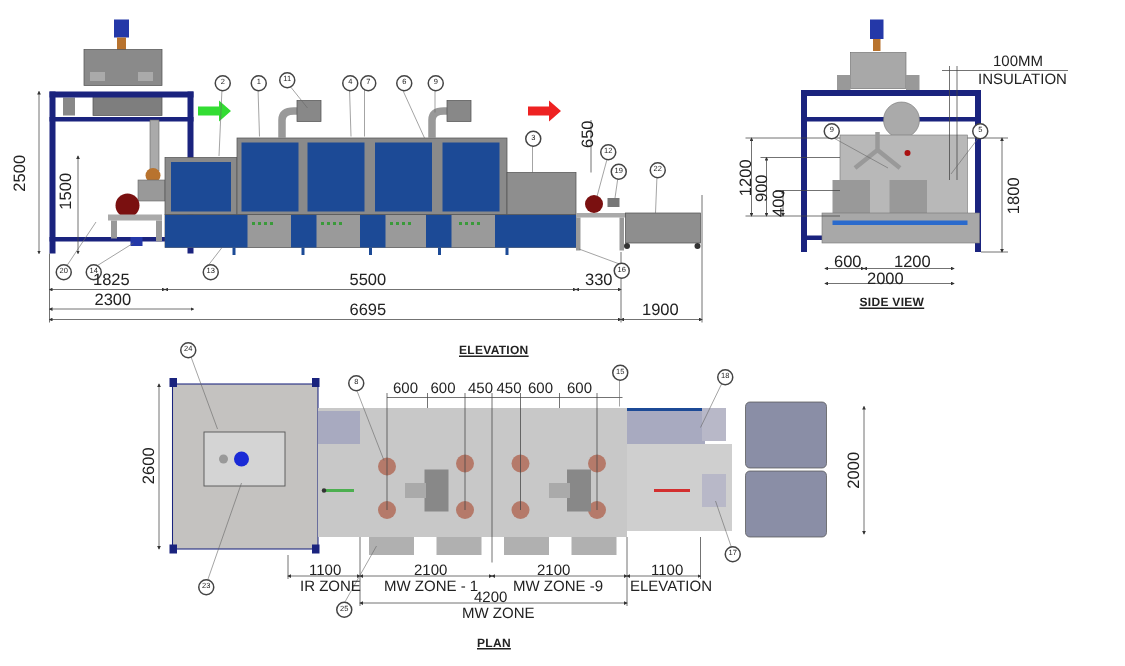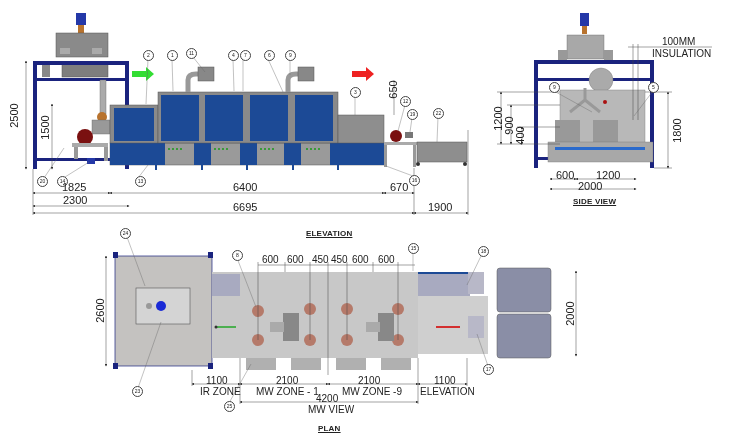--- a/index.html
+++ b/index.html
@@ -279,22 +279,22 @@
 <div class="balloon" style="left:433px;top:108px">22</div>
 <div class="balloon" style="left:37px;top:176px">20</div>
 <div class="balloon" style="left:57px;top:176px">14</div>
 <div class="balloon" style="left:135px;top:176px">13</div>
 <div class="balloon" style="left:409px;top:175px">16</div>
 
 <div class="dim v" style="left:-6px;top:110px;width:40px;text-align:center">2500</div>
 <div class="dim v" style="left:25px;top:122px;width:40px;text-align:center">1500</div>
 <div class="dim v" style="left:373px;top:84px;width:40px;text-align:center">650</div>
 <div class="dim" style="left:62px;top:182px">1825</div>
-<div class="dim" style="left:233px;top:182px">6400</div>
-<div class="dim" style="left:390px;top:182px">670</div>
+<div class="dim" style="left:233px;top:182px">5500</div>
+<div class="dim" style="left:390px;top:182px">330</div>
 <div class="dim" style="left:63px;top:195px">2300</div>
 <div class="dim" style="left:233px;top:202px">6695</div>
 <div class="dim" style="left:428px;top:202px">1900</div>
 <div class="title" style="left:306px;top:229px">ELEVATION</div>
 
 <div class="dim" style="left:662px;top:37px;font-size:10px">100MM</div>
 <div class="dim" style="left:652px;top:49px;font-size:10px">INSULATION</div>
 <div class="balloon" style="left:549px;top:82px">9</div>
 <div class="balloon" style="left:648px;top:82px">5</div>
 <div class="dim v" style="left:478px;top:113px;width:40px;text-align:center">1200</div>
@@ -326,15 +326,15 @@
 
 <div class="zone" style="left:206px;top:375px">1100</div>
 <div class="zone" style="left:200px;top:386px">IR ZONE</div>
 <div class="zone" style="left:276px;top:375px">2100</div>
 <div class="zone" style="left:256px;top:386px">MW ZONE - 1</div>
 <div class="zone" style="left:358px;top:375px">2100</div>
 <div class="zone" style="left:342px;top:386px">MW ZONE -9</div>
 <div class="zone" style="left:434px;top:375px">1100</div>
 <div class="zone" style="left:420px;top:386px">ELEVATION</div>
 <div class="zone" style="left:316px;top:393px">4200</div>
-<div class="zone" style="left:308px;top:404px">MW VIEW</div>
+<div class="zone" style="left:308px;top:404px">MW ZONE</div>
 
 <div class="title" style="left:318px;top:424px">PLAN</div>
 
 </body></html>

